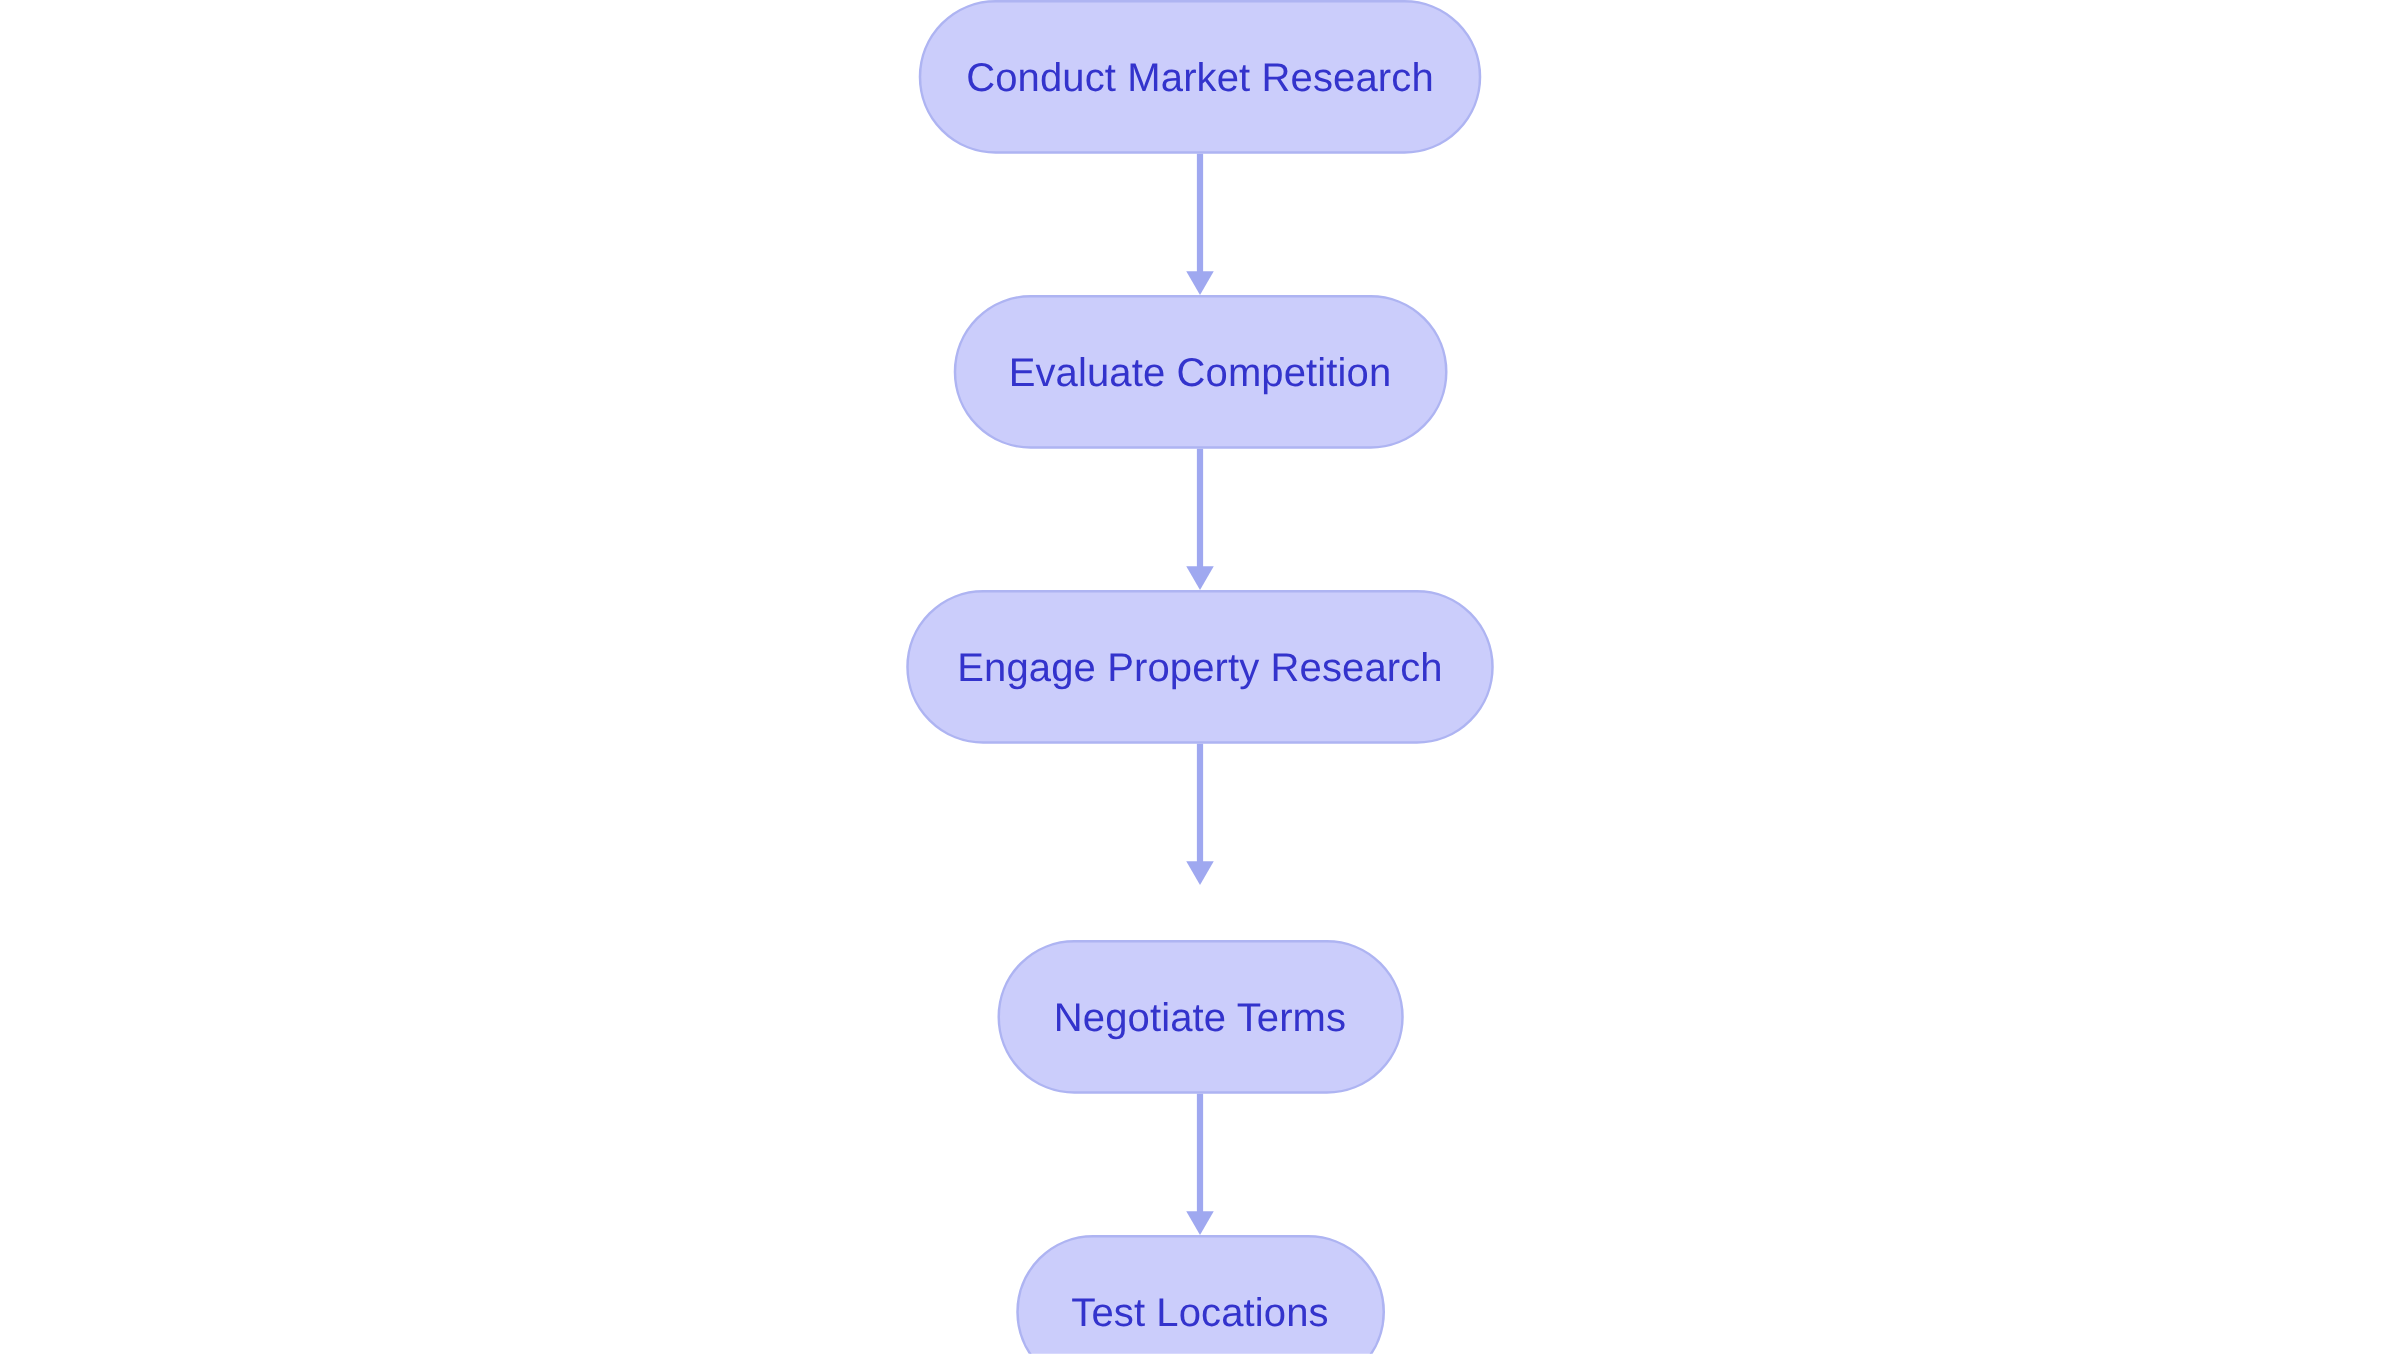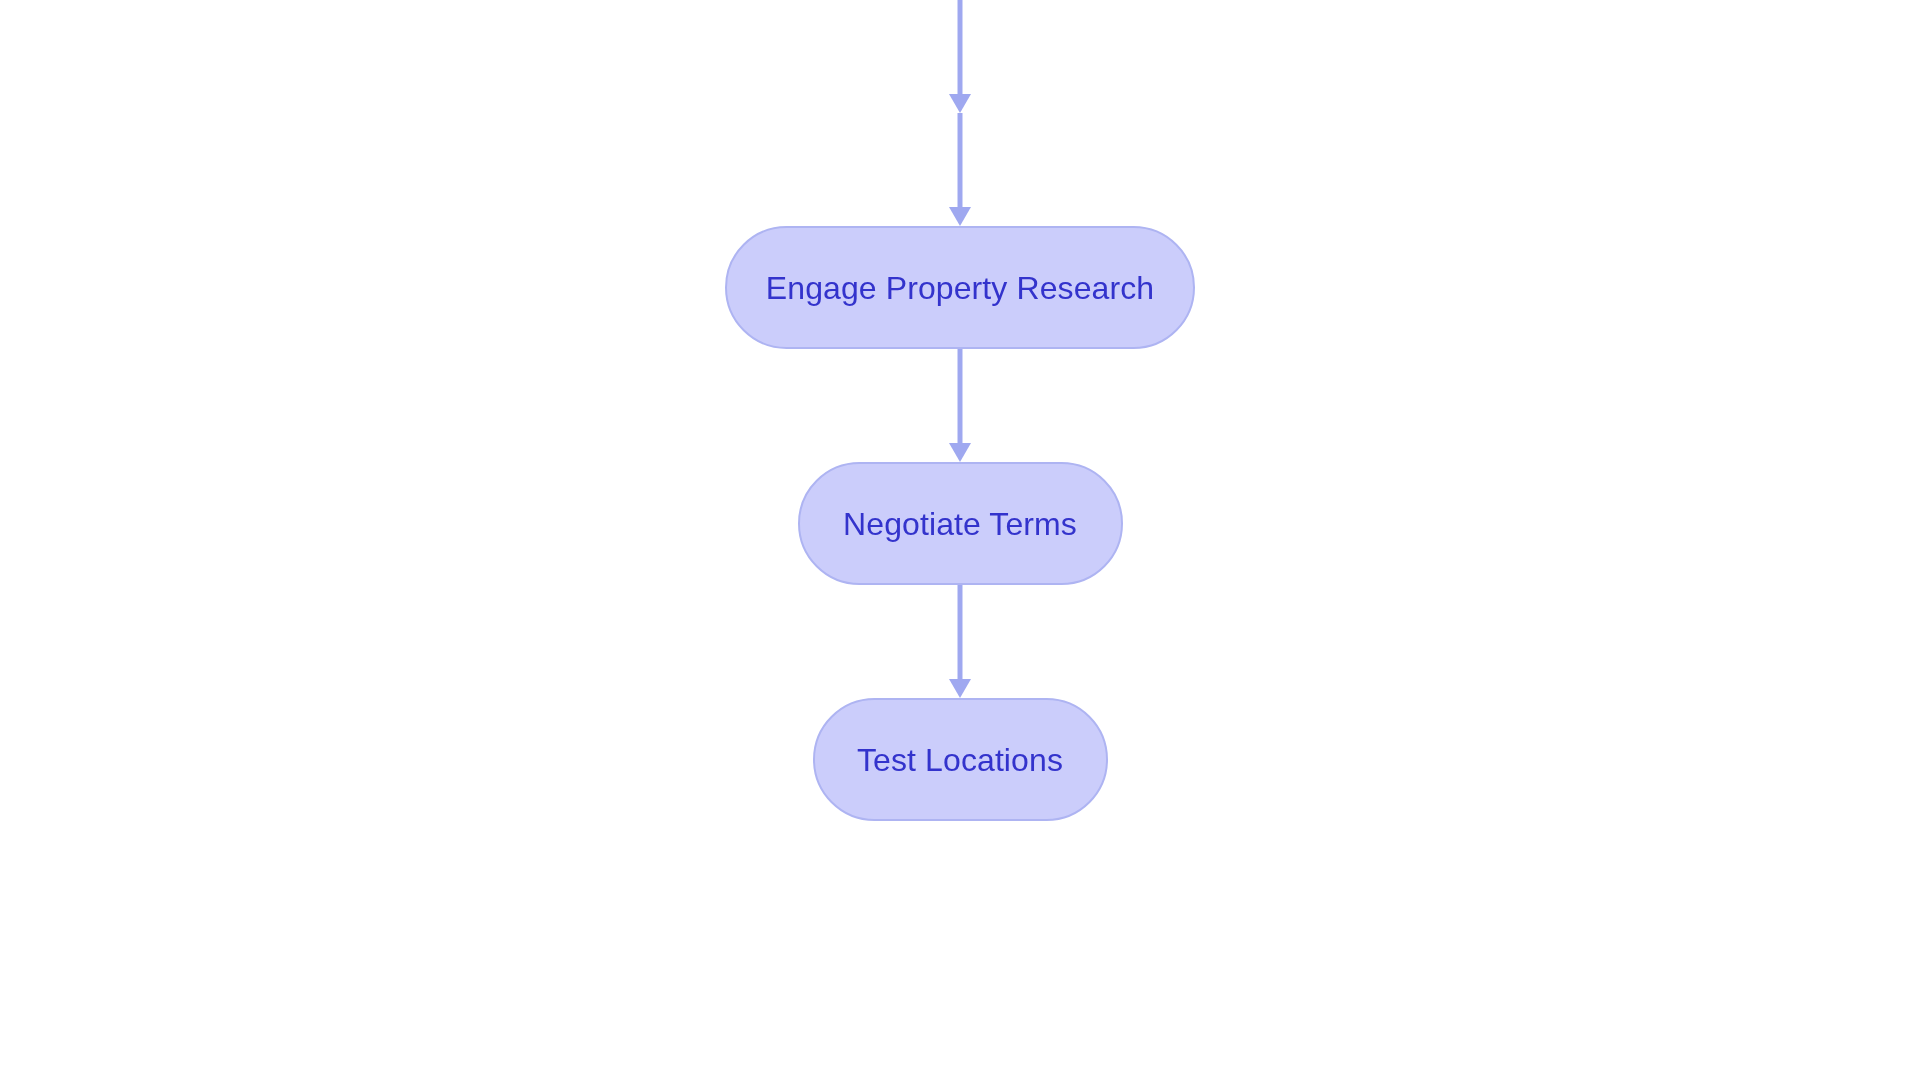--- a/index.html
+++ b/index.html
@@ -47,21 +47,21 @@
     letter-spacing: 0.1px;
     white-space: nowrap;
     line-height: 1;
     user-select: none;
   }
 
   
   .node.w-450 { width: 450px; }
   .node.w-395 { width: 395px; }
   .node.w-470 { width: 470px; }
-  .node.w-325 { width: 325px; }
+  .node.w-325 { width: 325px; margin-top: 44px; }
   .node.w-295 { width: 295px; }
 
   
   .connector {
     position: relative;
     width: 24px;
     height: 113px;
     flex: 0 0 auto;
     display: block;
   }
@@ -70,28 +70,34 @@
     width: 24px;
     height: 113px;
     overflow: visible;
   }
 </style>
 </head>
 <body>
 
 <div id="flowchart">
 
+  <div class="node w-450">
+    <span class="node-label">Conduct Market Research</span>
+  </div>
 
   <div class="connector">
     <svg viewBox="0 0 24 113" xmlns="http://www.w3.org/2000/svg" aria-hidden="true">
       <line x1="12" y1="0" x2="12" y2="95" stroke="#9fa8f0" stroke-width="5"></line>
       <polygon points="1,94 23,94 12,113" fill="#9fa8f0"></polygon>
     </svg>
   </div>
 
+  <div class="node w-395">
+    <span class="node-label">Evaluate Competition</span>
+  </div>
 
   <div class="connector">
     <svg viewBox="0 0 24 113" xmlns="http://www.w3.org/2000/svg" aria-hidden="true">
       <line x1="12" y1="0" x2="12" y2="95" stroke="#9fa8f0" stroke-width="5"></line>
       <polygon points="1,94 23,94 12,113" fill="#9fa8f0"></polygon>
     </svg>
   </div>
 
   <div class="node w-470">
     <span class="node-label">Engage Property Research</span>

